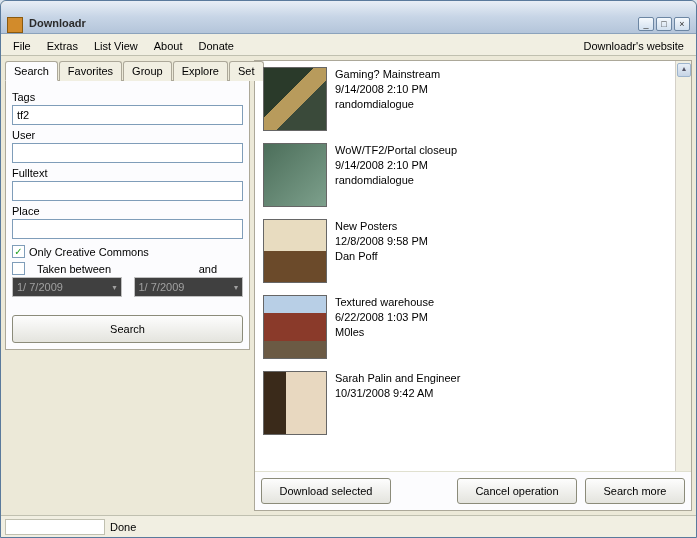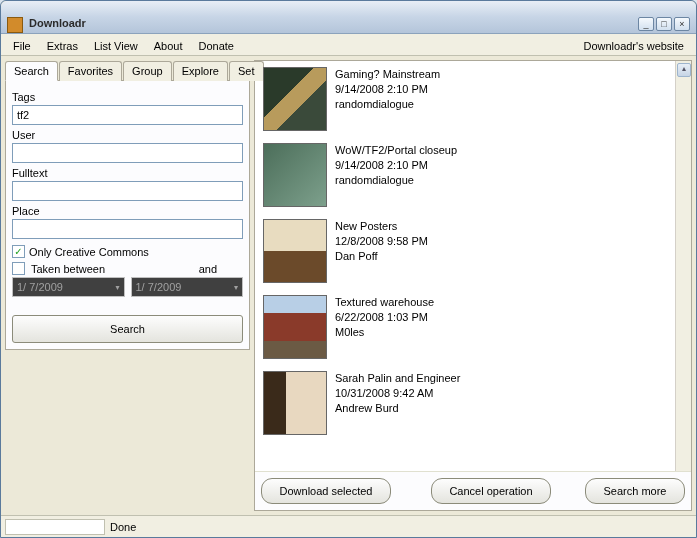--- a/index.html
+++ b/index.html
@@ -24,45 +24,45 @@
 .tabs { display: flex; border-bottom: 1px solid #aca899; }
 .tab { padding: 3px 8px; border: 1px solid #aca899; border-bottom: none; margin-right: 1px; background: #f1efe2; cursor: pointer; border-radius: 3px 3px 0 0; position: relative; top: 1px; }
 .tab.active { background: #fcfcfe; border-bottom: 1px solid #fcfcfe; }
 .tabbody { border: 1px solid #aca899; border-top: none; background: #fcfcfe; padding: 6px; flex-shrink: 0; }
 
 .field-label { margin-top: 4px; margin-bottom: 2px; color: #000; }
 .field-input { width: 100%; height: 20px; border: 1px solid #7f9db9; padding: 2px 4px; background: #fff; font-size: 11px; }
 
 .checkrow { display: flex; align-items: center; gap: 4px; margin-top: 6px; }
 .checkbox { width: 13px; height: 13px; border: 1px solid #7f9db9; background: #fff; display: inline-flex; align-items: center; justify-content: center; font-size: 10px; color: #21a121; }
-.daterow { display: flex; align-items: center; gap: 6px; }
+.daterow { display: flex; align-items: center; gap: 12px; }
 .datepick { flex: 1; height: 20px; border: 1px solid #c0c0c0; background: #404040; color: #a0a0a0; padding: 2px 4px; display: flex; align-items: center; justify-content: space-between; }
 .datepick .chev { font-size: 8px; }
 
 .searchbtn { width: 100%; height: 28px; margin-top: 18px; background: linear-gradient(#fdfdfd, #e4e4de); border: 1px solid #8b8b7a; border-radius: 3px; cursor: pointer; font-size: 11px; }
 
 .rightpanel { flex: 1; display: flex; flex-direction: column; border: 1px solid #aca899; background: #fff; }
 .resultlist { flex: 1; overflow-y: auto; position: relative; }
 .scrolltrack { position: absolute; right: 0; top: 0; bottom: 0; width: 16px; background: #f1efe2; border-left: 1px solid #d4d0c8; }
 .scrollthumb { position: absolute; top: 2px; width: 14px; left: 1px; height: 14px; background: linear-gradient(#e8eef6, #c7d5e6); border: 1px solid #9db4cd; border-radius: 2px; text-align:center; font-size:8px; color:#556; }
 .result { display: flex; gap: 8px; padding: 6px 8px; }
 .thumb { width: 64px; height: 64px; background: #888; border: 1px solid #666; flex-shrink: 0; }
 .t0 { background: linear-gradient(135deg,#2a3a2a 40%,#b89b5c 40%,#b89b5c 60%,#3a4a3a 60%); }
 .t1 { background: linear-gradient(135deg,#4c6e5a,#7da08c); }
 .t2 { background: linear-gradient(180deg,#e8dcc0 50%,#6b4a2a 50%); }
 .t3 { background: linear-gradient(180deg,#b8cfe6 28%,#8a3a2a 28%,#8a3a2a 72%,#6b5a44 72%); }
 .t4 { background: linear-gradient(90deg,#3a2a1a 35%,#e8d8c0 35%); }
 .meta .line { line-height: 1.35; color: #000; }
 
 .bottombtns { display: flex; gap: 8px; padding: 6px; background: #fcfcfe; border-top: 1px solid #e0e0d0; }
-.bottombtns .btn { height: 26px; padding: 0 8px; background: linear-gradient(#fdfdfd, #e4e4de); border: 1px solid #8b8b7a; border-radius: 11px; cursor: pointer; font-size: 11px; }
+.bottombtns .btn { height: 26px; padding: 0 8px; background: linear-gradient(#fdfdfd, #e4e4de); border: 1px solid #8b8b7a; border-radius: 3px; cursor: pointer; font-size: 11px; }
 .bottombtns .gap { flex: 1; }
 .bottombtns .btn.dl { width: 130px; }
 .bottombtns .btn.co { width: 120px; }
-.bottombtns .btn.sm { width: 100px; margin-left: 26px; }
+.bottombtns .btn.sm { width: 100px; }
 
 .statusbar { height: 22px; background: #f1efe2; border-top: 1px solid #c0c0b0; display: flex; align-items: center; padding: 2px 4px; gap: 5px; }
 .statusbox { width: 100px; height: 16px; border: 1px solid #c0c0b0; background: #fff; }
 .statustext { color: #000; }
 </style>
 </head>
 <body>
 
 <div class="window">
   <div class="titlebar">
@@ -161,21 +161,20 @@
             <div class="line">Textured warehouse</div>
             <div class="line">6/22/2008 1:03 PM</div>
             <div class="line">M0les</div>
           </div>
         </div>
         <div class="result">
           <div class="thumb t4"></div>
           <div class="meta">
             <div class="line">Sarah Palin and Engineer</div>
             <div class="line">10/31/2008 9:42 AM</div>
-            <div class="line">Andrew Burd</div>
           </div>
         </div>
         <div class="scrolltrack">
           <div class="scrollthumb">▴</div>
         </div>
       </div>
       <div class="bottombtns">
         <button class="btn dl">Download selected</button>
         <div class="gap"></div>
         <button class="btn co">Cancel operation</button>

